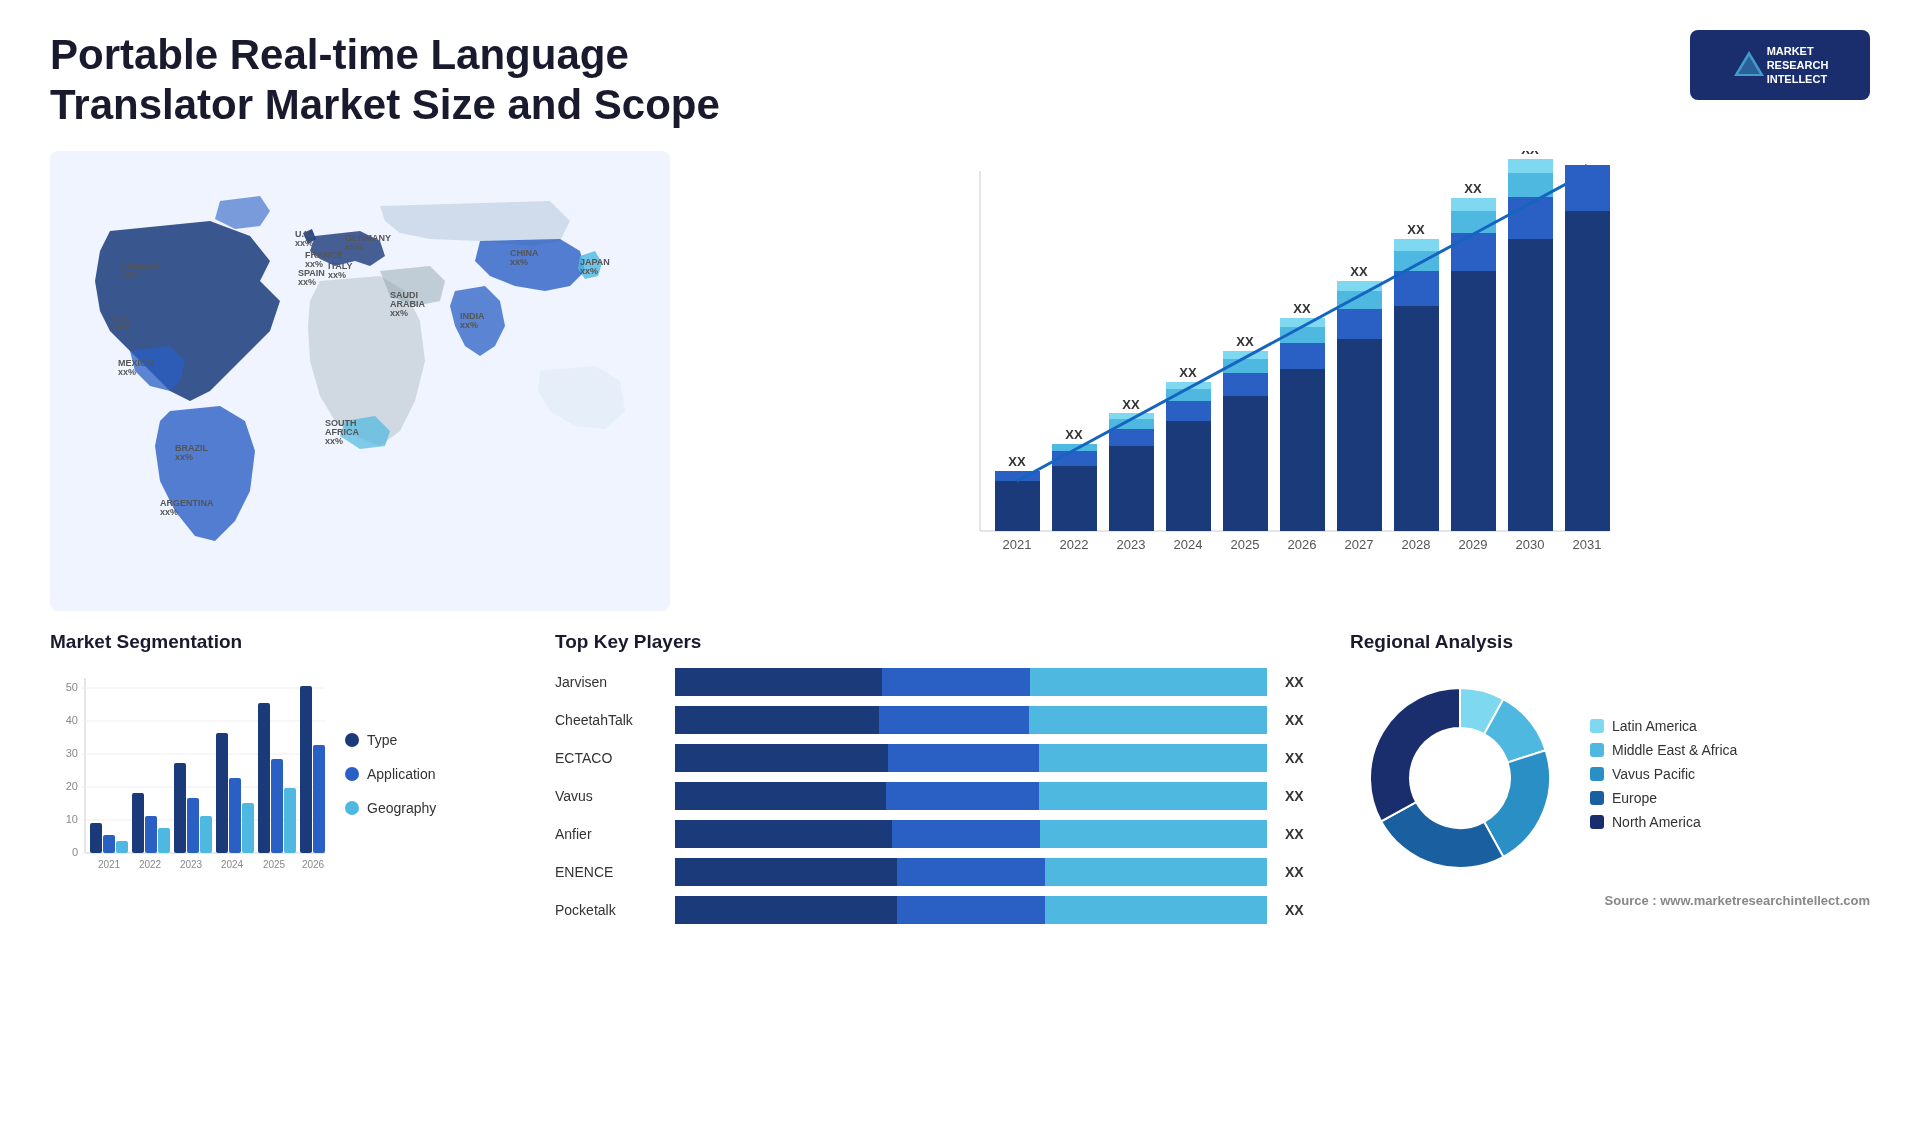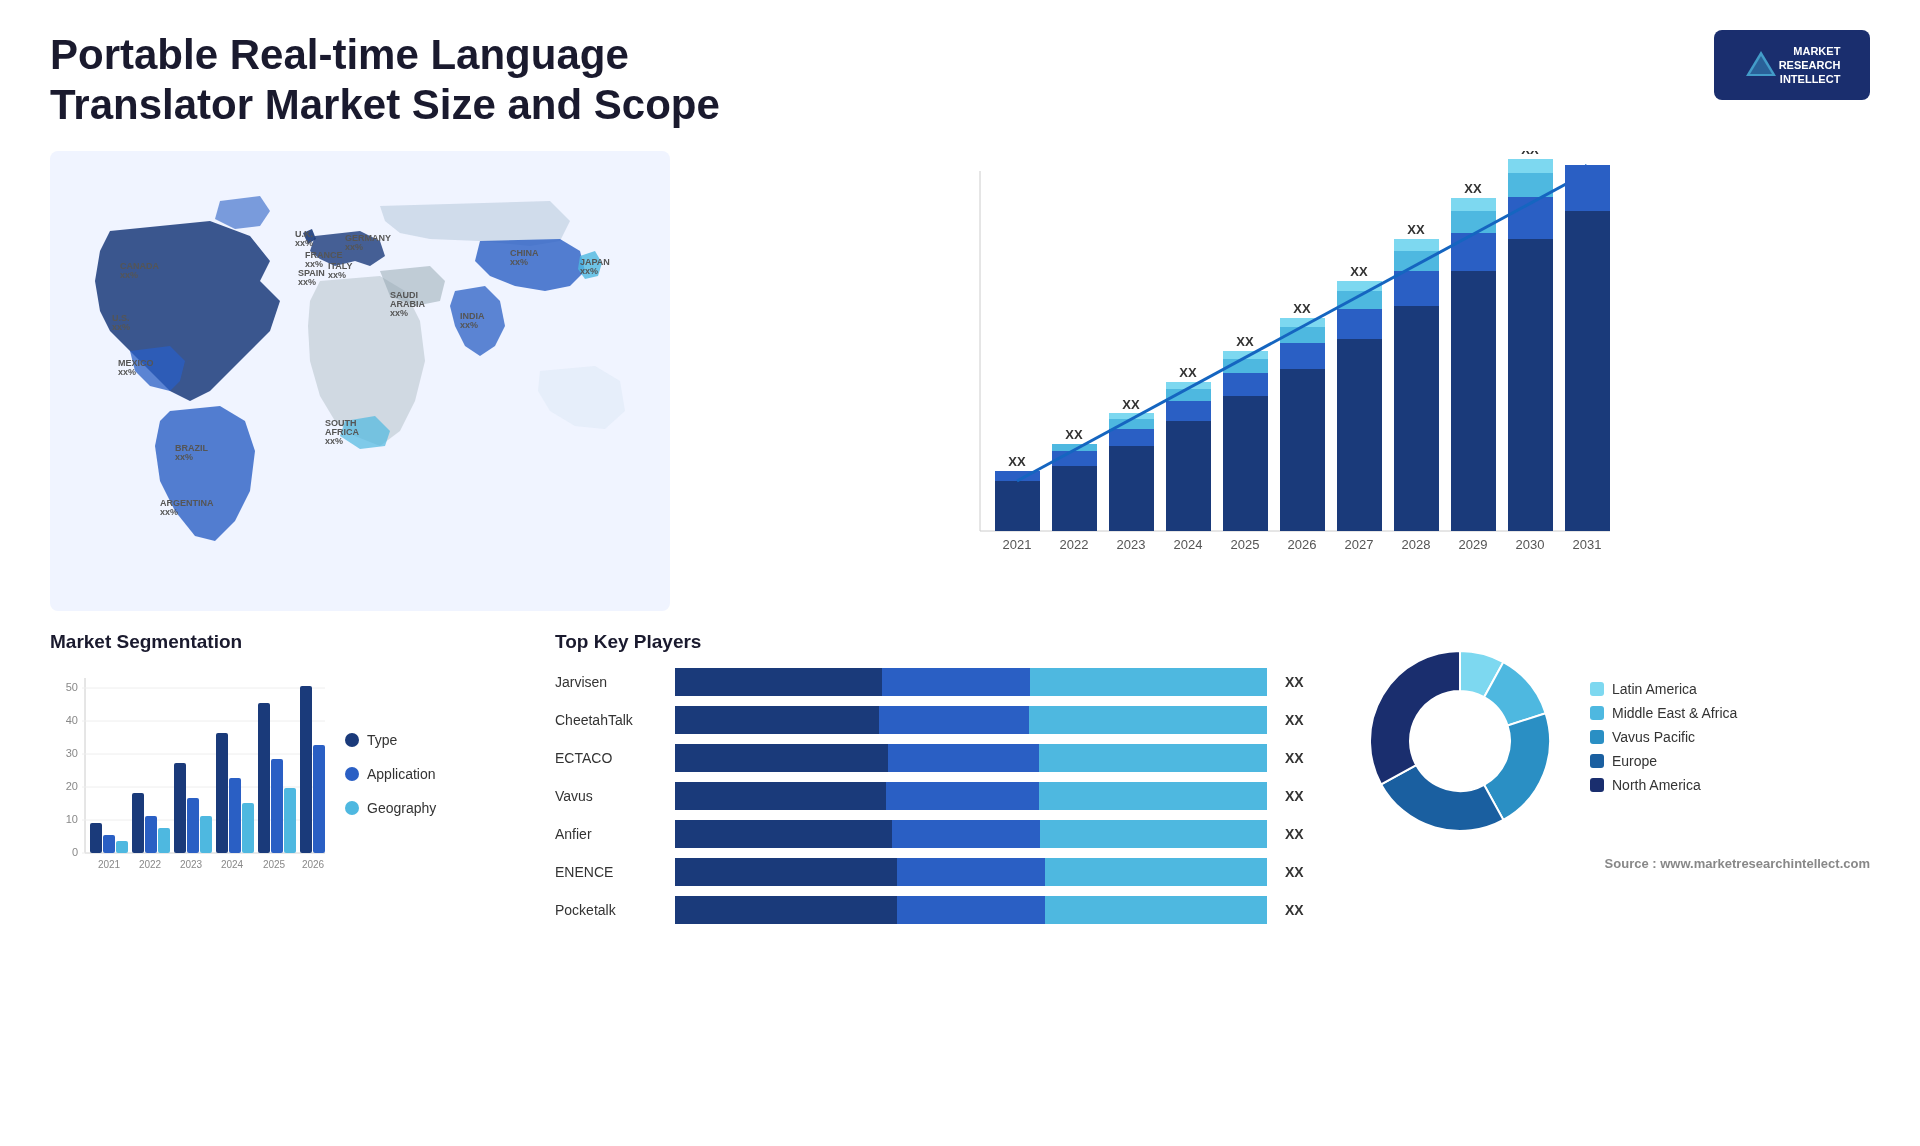--- a/index.html
+++ b/index.html
@@ -35,31 +35,31 @@
       line-height: 1.2;
     }
 
     .logo-area {
       display: flex;
       flex-direction: column;
       align-items: center;
     }
 
     .logo-box {
-      width: 156px;
+      width: 180px;
       height: 70px;
       background: #1a2e6e;
       border-radius: 8px;
       display: flex;
       align-items: center;
       justify-content: center;
       color: white;
       font-size: 11px;
       font-weight: 700;
-      text-align: right;
+      text-align: left;
       line-height: 1.3;
     }
 
     .section-title {
       font-size: 19px;
       font-weight: 700;
       color: #1a1a2e;
       margin-bottom: 15px;
     }
 
@@ -458,20 +458,21 @@
       <div class="player-bar-seg1" style="width:37.5%"></div>
       <div class="player-bar-seg2" style="width:25%"></div>
       <div class="player-bar-seg3" style="width:37.5%"></div>
     </div>
     <div class="player-value">XX</div>
   </div>
           </div>
       </div>
 
       <div>
+        <div class="section-title">Regional Analysis</div>
         <div class="donut-area">
 
           <svg viewBox="0 0 220 220" width="220" height="220" id="donut-svg">
           <path d="M 110 20 A 90 90 0 0 1 153.3578306691544 31.13239879605227 L 134.08768370508577 66.18466599780682 A 50 50 0 0 0 110 60 Z" fill="#7dd8f0" stroke="#fff" stroke-width="2"></path>
               <path d="M 153.3578306691544 31.13239879605227 A 90 90 0 0 1 195.59508646656383 82.18847050625473 L 157.55282581475768 94.54915028125264 A 50 50 0 0 0 134.08768370508577 66.18466599780682 Z" fill="#4eb8e0" stroke="#fff" stroke-width="2"></path>
               <path d="M 195.59508646656383 82.18847050625473 A 90 90 0 0 1 153.3578306691544 188.86760120394774 L 134.08768370508577 153.8153340021932 A 50 50 0 0 0 157.55282581475768 94.54915028125264 Z" fill="#2a8fc4" stroke="#fff" stroke-width="2"></path>
               <path d="M 153.3578306691544 188.86760120394774 A 90 90 0 0 1 31.13239879605227 153.35783066915437 L 66.18466599780682 134.08768370508577 A 50 50 0 0 0 134.08768370508577 153.8153340021932 Z" fill="#1a5fa0" stroke="#fff" stroke-width="2"></path>
               <path d="M 31.13239879605227 153.35783066915437 A 90 90 0 0 1 109.99999999999999 20 L 109.99999999999999 60 A 50 50 0 0 0 66.18466599780682 134.08768370508577 Z" fill="#1a2e6e" stroke="#fff" stroke-width="2"></path>
             </svg>
 

